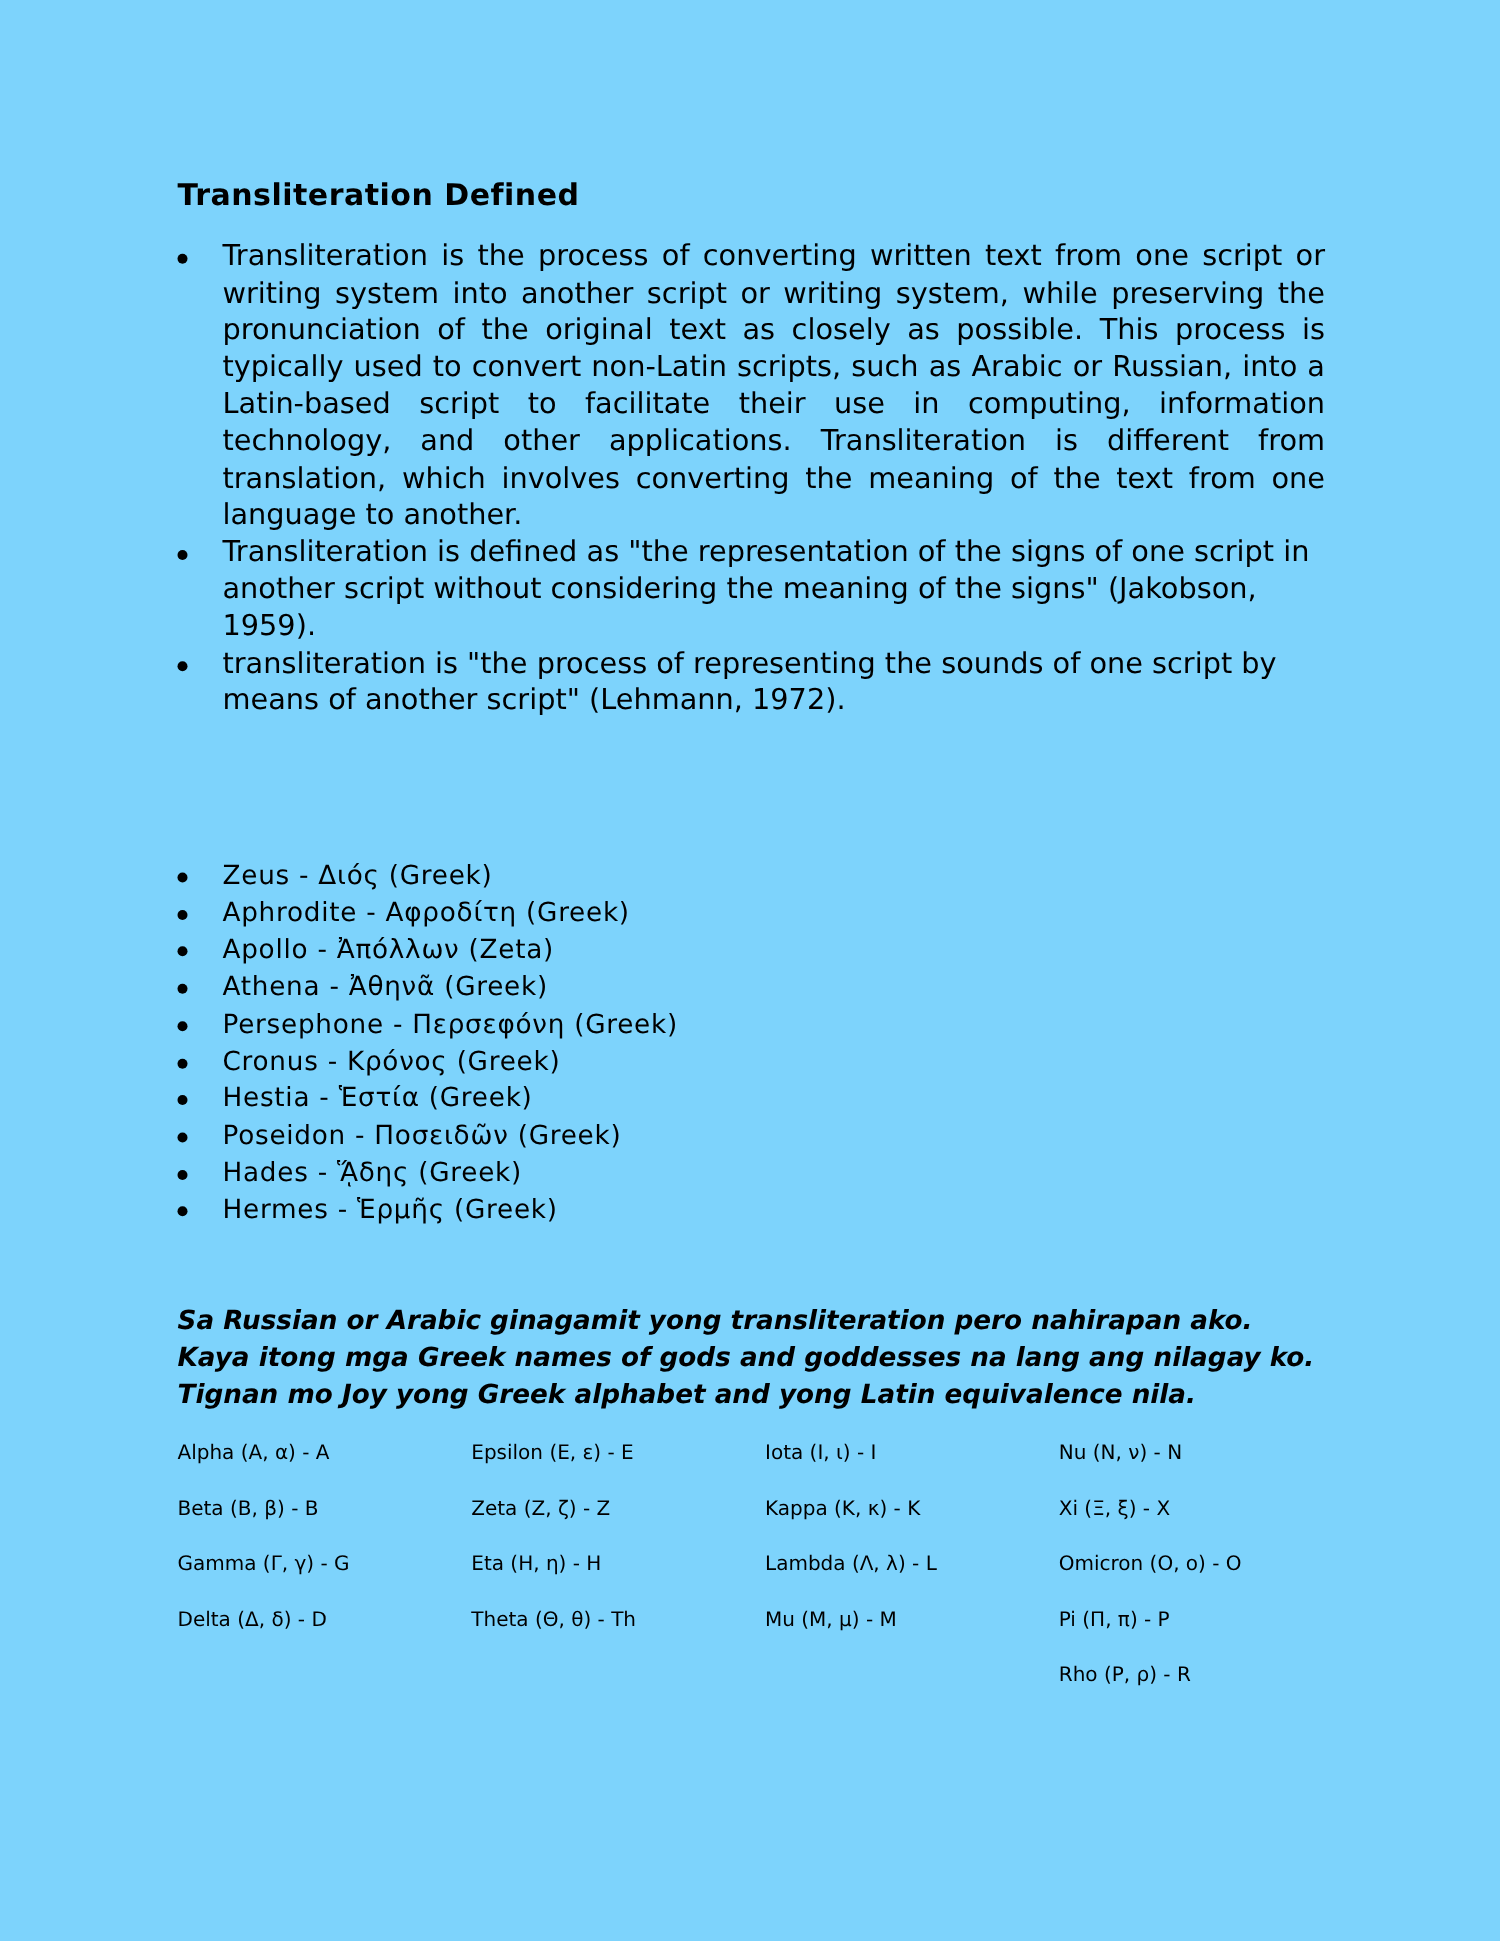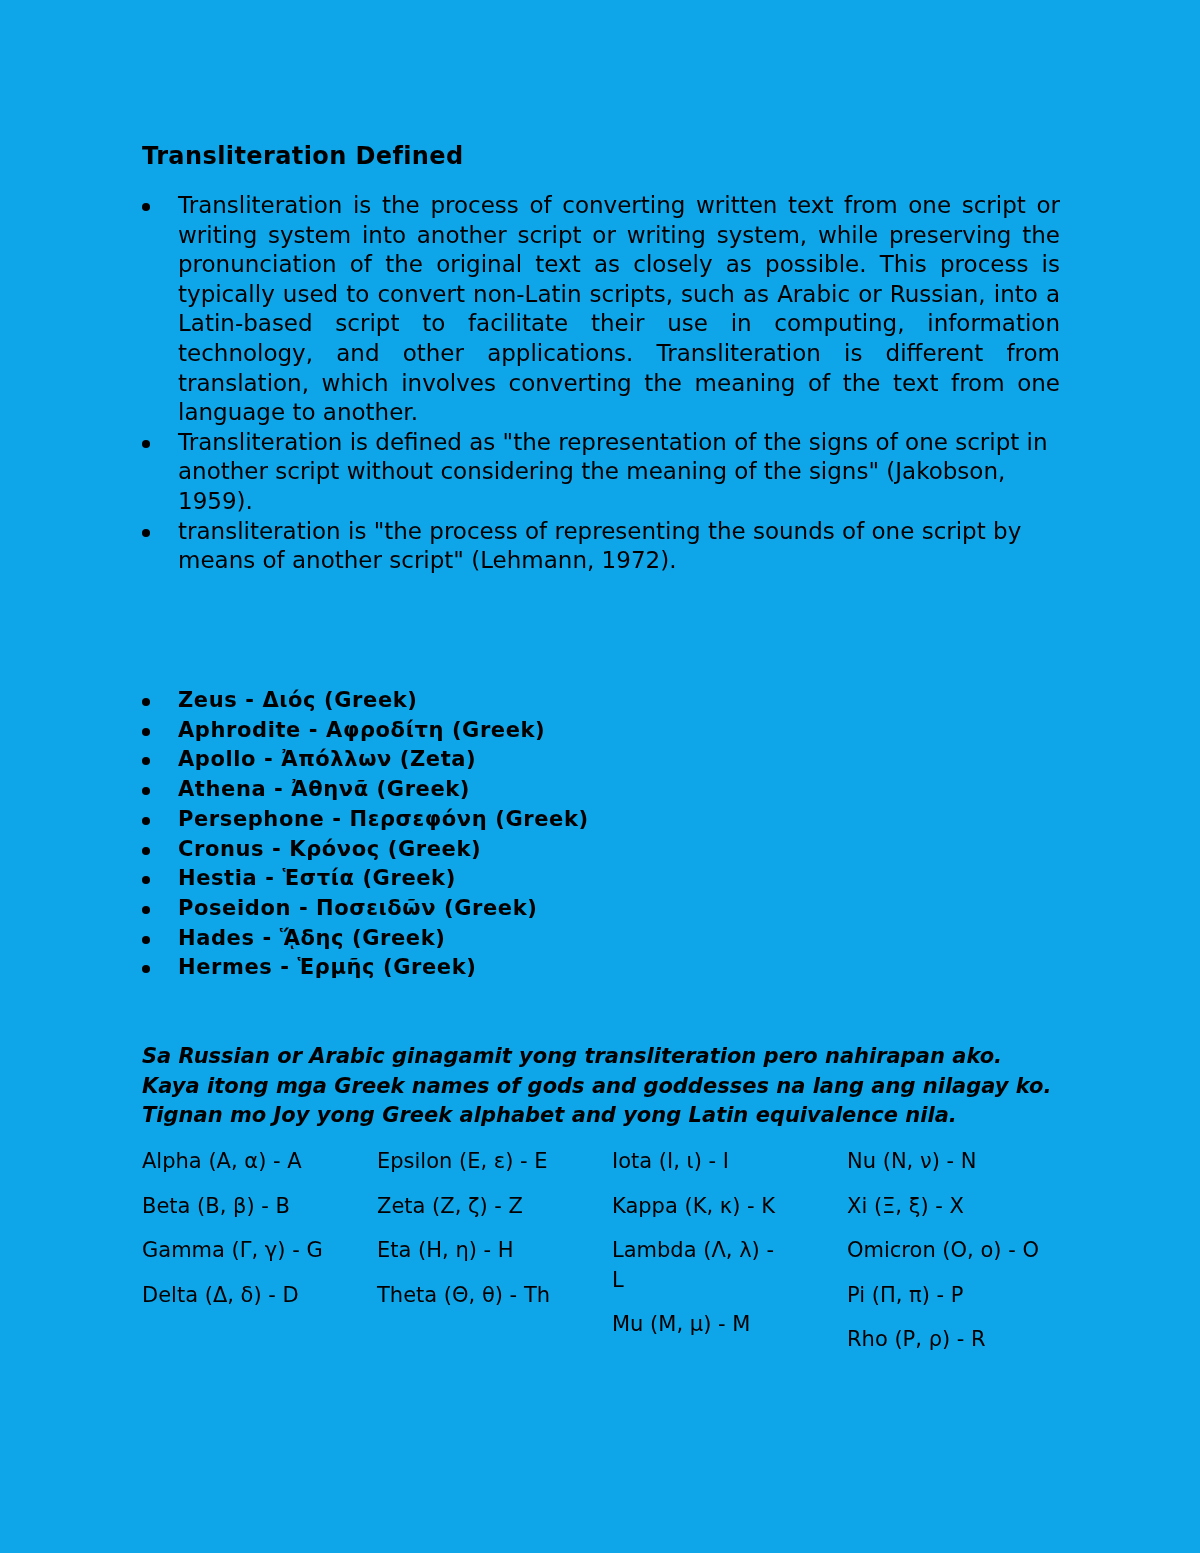--- a/index.html
+++ b/index.html
@@ -1,20 +1,20 @@
 <!DOCTYPE html>
 <html><head>
   <meta charset="utf-8">
   <style>
     html, body { margin: 0; padding: 0; background: #ffffff; }
     body {
       width: 1200px; height: 1553px; position: relative; overflow: hidden;
       font-family: "DejaVu Sans", sans-serif; color: #000;
     }
-    .page { position: absolute; left: 0; top: 0; width: 1200px; height: 1553px; background: #0ea5e9; }
+    .page { position: absolute; left: 0; top: 0; width: 1200px; height: 1553px; background: #7dd3fc; }
     h1 {
       position: absolute; left: 142px; margin: 0;
       font-family: "DejaVu Sans", sans-serif; font-weight: bold; font-size: 24px;
       letter-spacing: 0.4px;
     }
     #h-defined { top: 142px; }
     #h-examples { top: 636px; letter-spacing: 1px; }
     ul.defs {
       position: absolute; left: 142px; top: 191px; width: 918px;
       margin: 0; padding: 0; list-style: none;
@@ -24,29 +24,29 @@
     ul.defs li.last-left { text-align: left; }
     ul li .bullet {
       position: absolute; left: 0; top: 12px; width: 8px; height: 8px;
       background: #000; border-radius: 50%;
     }
     ul.examples {
       position: absolute; left: 142px; top: 686px; width: 700px;
       margin: 0; padding: 0; list-style: none;
       font-size: 21px; line-height: 29.7px; letter-spacing: 0.6px;
     }
-    ul.examples li { position: relative; padding-left: 36px; font-weight: bold; }
+    ul.examples li { position: relative; padding-left: 36px; }
     .note {
       position: absolute; left: 142px; top: 1042px; width: 940px;
       font-style: italic; font-size: 21px; line-height: 29.5px; font-weight: bold;
     }
     .note div { white-space: nowrap; }
     .alpha-grid {
       position: absolute; left: 142px; top: 1147px; width: 940px;
-      display: flex; font-size: 21px; line-height: 29.5px;
+      display: flex; font-size: 16px; line-height: 29.5px;
     }
     .alpha-col { width: 247px; }
     .alpha-col .entry { width: 195px; margin-bottom: 15px; }
     .alpha-col.c3 .entry { width: 175px; }
   </style>
 </head>
 <body>
 
 <div class="page">
 

